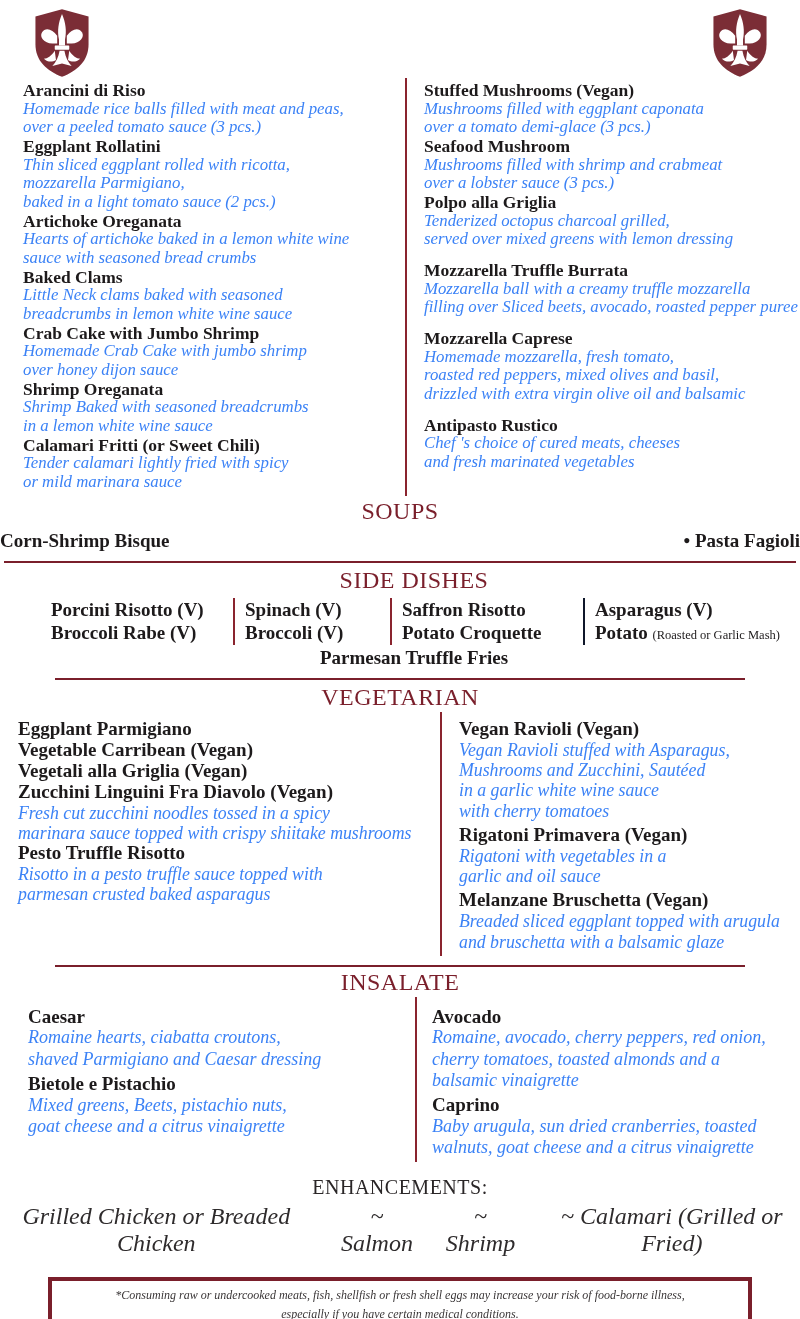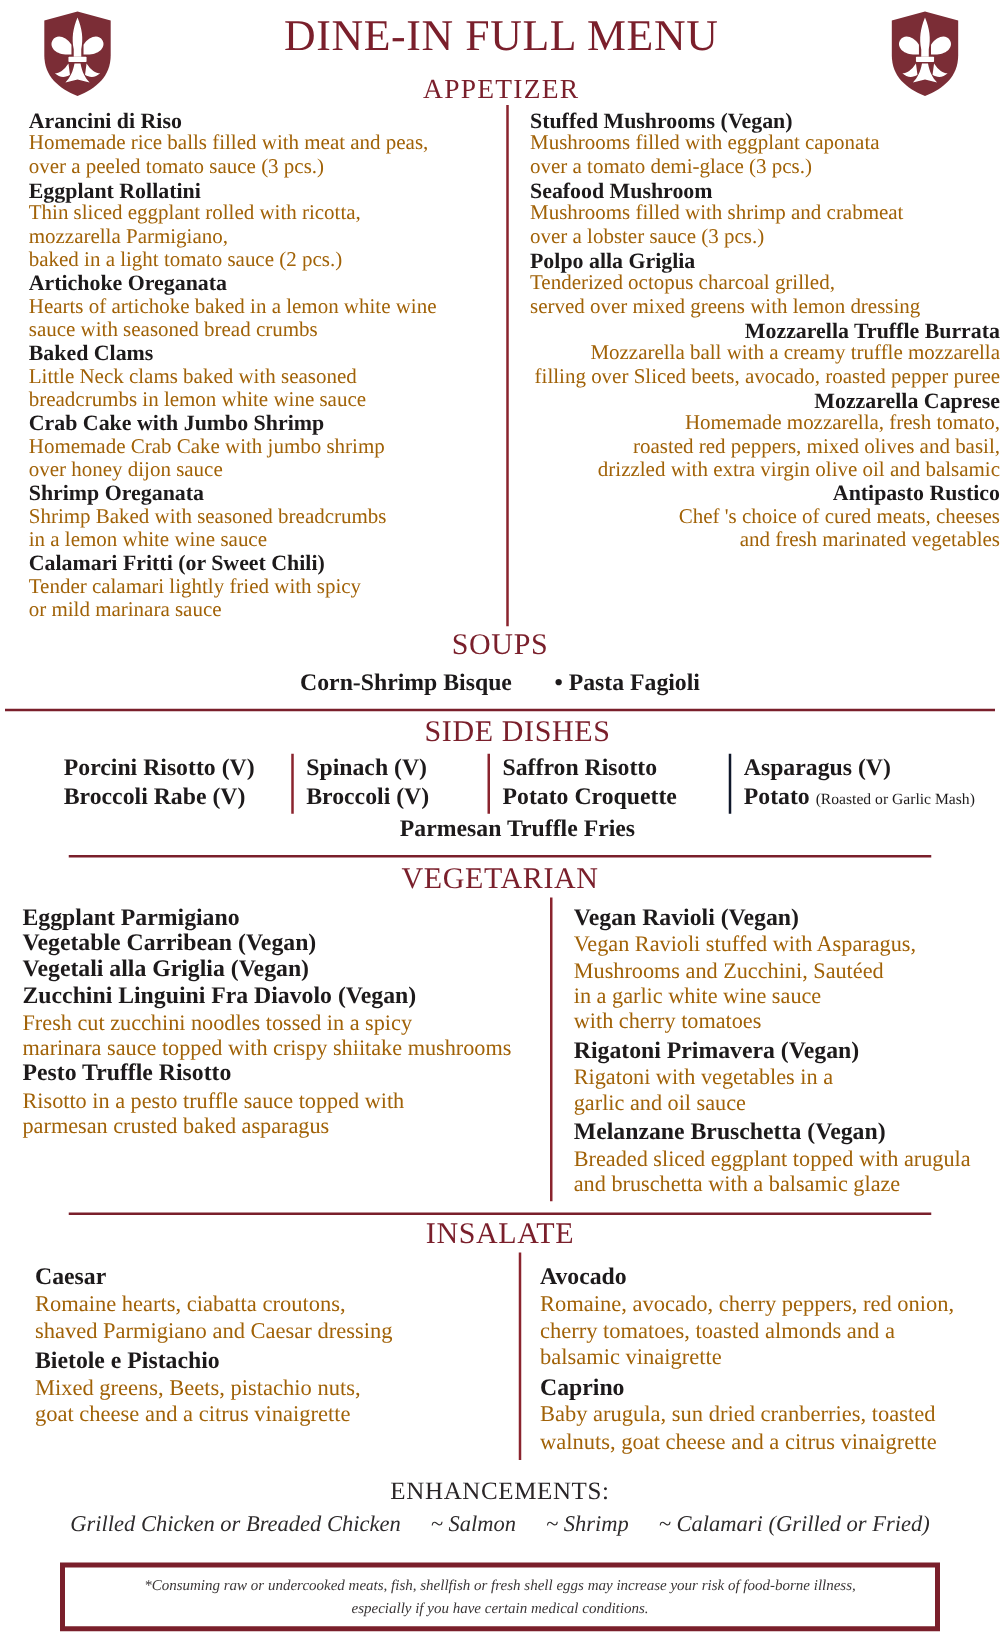--- a/index.html
+++ b/index.html
@@ -11,33 +11,33 @@
   
   .header { display:flex; align-items:flex-start; justify-content:space-between; padding:8px 22px 0 24px; }
   .shield { width:76px; height:70px; flex:0 0 auto; }
   .title-block { flex:1; text-align:center; padding-top:2px; }
   .menu-title { font-size:35px; line-height:1.1; color:#7a1f2b; letter-spacing:0.5px; }
   .sec-heading { text-align:center; color:#7a1f2b; font-size:24px; line-height:1.15; letter-spacing:0.5px; }
   .appetizer-heading { font-size:22px; color:#7a1f2b; margin-top:9px; letter-spacing:1px; }
 
   
   .item-name { font-weight:bold; font-size:18px; line-height:1.08; }
-  .item-desc { font-size:17px; line-height:1.12; white-space:pre; color:#a16207; }
+  .item-desc { font-style:italic; font-size:17px; line-height:1.12; white-space:pre; color:#3b82f6; }
 
   
   .twocol { display:flex; }
   .app-left  { width:405px; padding:3px 6px 4px 23px; }
   .app-right { flex:1; border-left:2px solid #8a242e; padding:3px 0 4px 17px; }
   .appetizer .item-name { font-size:17.5px; line-height:1.07; }
   .appetizer .item-desc { font-size:16.8px; line-height:1.11; }
-  .gap { margin-top:0;text-align:right; }
+  .gap { margin-top:12px; }
 
   
   .soups { margin-top:2px; }
-  .soups-line { display:flex; justify-content:center; gap:34px; font-weight:bold; font-size:19px; margin-top:5px; }
+  .soups-line { display:flex; justify-content:space-between; gap:34px; font-weight:bold; font-size:19px; margin-top:5px; }
 
   .rule-full   { border:0; border-top:2px solid #7a1f2b; margin:9px 4px 0 4px; }
   .rule-center { border:0; border-top:2px solid #7a1f2b; width:690px; margin:9px auto 0; }
 
   
   .sides-section { margin-top:4px;padding-left:28px; }
   .sides { display:flex; margin-top:3px; }
   .sides-col { padding:1px 6px 1px 10px; }
   .sides-col.c1 { width:205px; padding-left:23px; }
   .sides-col.c2 { width:157px; border-left:2px solid #8a242e; }
@@ -59,21 +59,21 @@
   .ins-section { margin-top:2px; }
   .ins-left  { width:415px; padding:9px 8px 4px 28px; }
   .ins-right { flex:1; border-left:2px solid #8a242e; padding:9px 0 4px 15px; }
   .insalate .item-name { font-size:19px; line-height:1.15; }
   .insalate .item-desc { font-size:18px; line-height:1.18; }
   .insalate .item + .item { margin-top:3px; }
 
   
   .enh { text-align:center; margin-top:14px; }
   .enh-heading { font-size:20px; letter-spacing:0.5px; color:#2a2627; }
-  .enh-items { display:flex; justify-content:center; gap:24px; font-style:italic; font-size:18px; margin-top:4px; color:#2e2b2c; }
+  .enh-items { display:flex; justify-content:center; gap:24px; font-style:italic; font-size:24px; margin-top:4px; color:#2e2b2c; }
 
   
   .disclaimer {
     width:704px; margin:20px auto 0; border:4px solid #7a1f2b;
     padding:5px 8px; text-align:center; font-style:italic; font-size:12px;
     line-height:1.55; color:#3a3637; white-space:pre-line;
   }
 </style>
 </head>
 <body>
@@ -84,24 +84,20 @@
     <g fill="#ffffff">
       <path d="M50 10 C44 24 42 38 45 52 L45 62 L55 62 L55 52 C58 38 56 24 50 10 Z"></path>
       <path d="M42 46 C34 34 22 32 17 40 C12 48 20 58 34 59 L42 59 Z"></path>
       <path d="M58 46 C66 34 78 32 83 40 C88 48 80 58 66 59 L58 59 Z"></path>
       <rect x="38" y="62" width="24" height="7" rx="1"></rect>
       <path d="M46 71 C44 82 40 90 34 96 L50 92 L66 96 C60 90 56 82 54 71 Z"></path>
       <path d="M38 71 C32 80 26 84 20 84 C26 90 34 90 40 86 Z"></path>
       <path d="M62 71 C68 80 74 84 80 84 C74 90 66 90 60 86 Z"></path>
     </g>
   </svg>
-  <div class="title-block">
-    <div class="menu-title">DINE-IN FULL MENU</div>
-    <div class="appetizer-heading">APPETIZER</div>
-  </div>
   <svg class="shield" viewBox="0 0 100 116" aria-hidden="true">
     <path d="M50 2 L94 14 L94 60 C94 88 75 104 50 114 C25 104 6 88 6 60 L6 14 Z" fill="#7b2d36"></path>
     <g fill="#ffffff">
       <path d="M50 10 C44 24 42 38 45 52 L45 62 L55 62 L55 52 C58 38 56 24 50 10 Z"></path>
       <path d="M42 46 C34 34 22 32 17 40 C12 48 20 58 34 59 L42 59 Z"></path>
       <path d="M58 46 C66 34 78 32 83 40 C88 48 80 58 66 59 L58 59 Z"></path>
       <rect x="38" y="62" width="24" height="7" rx="1"></rect>
       <path d="M46 71 C44 82 40 90 34 96 L50 92 L66 96 C60 90 56 82 54 71 Z"></path>
       <path d="M38 71 C32 80 26 84 20 84 C26 90 34 90 40 86 Z"></path>
       <path d="M62 71 C68 80 74 84 80 84 C74 90 66 90 60 86 Z"></path>

